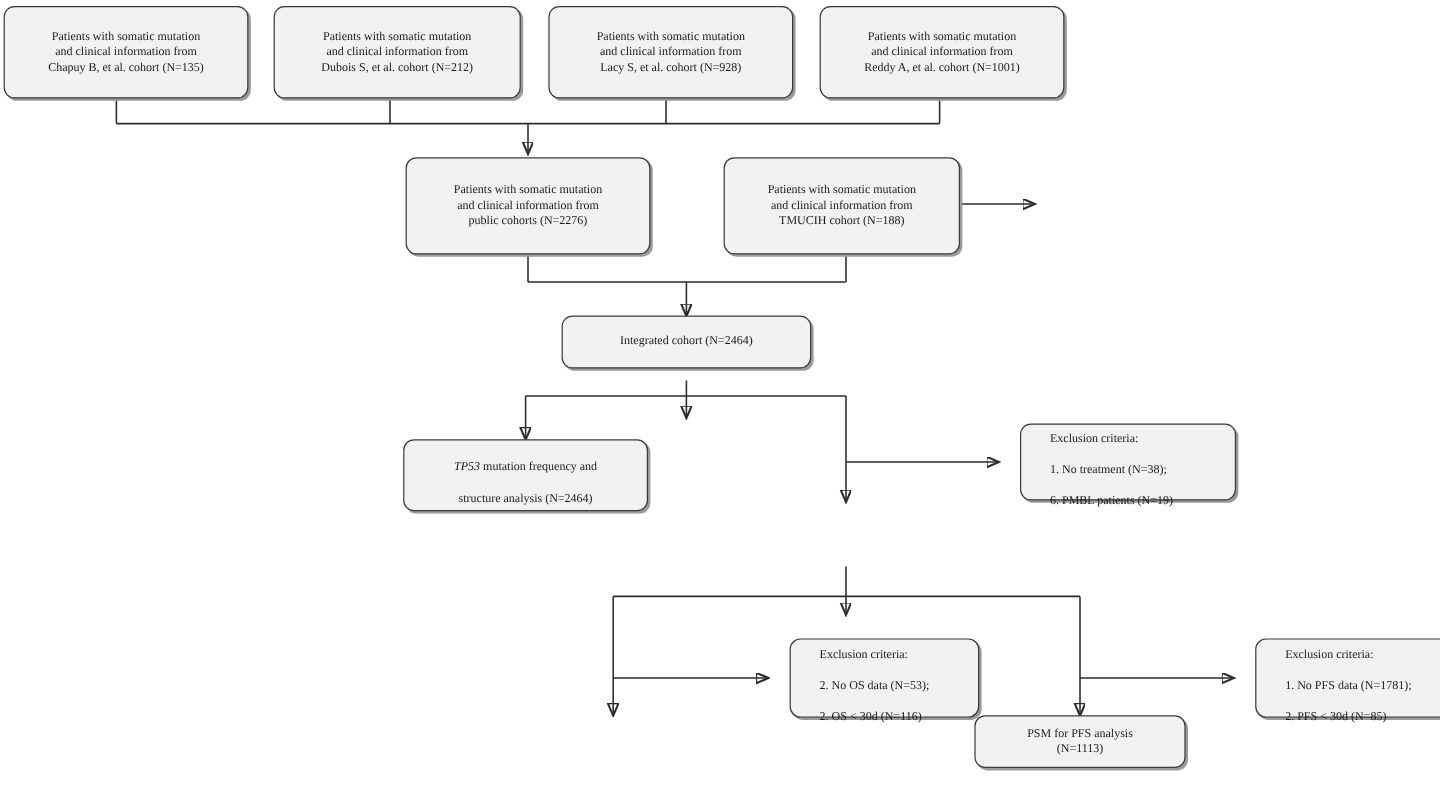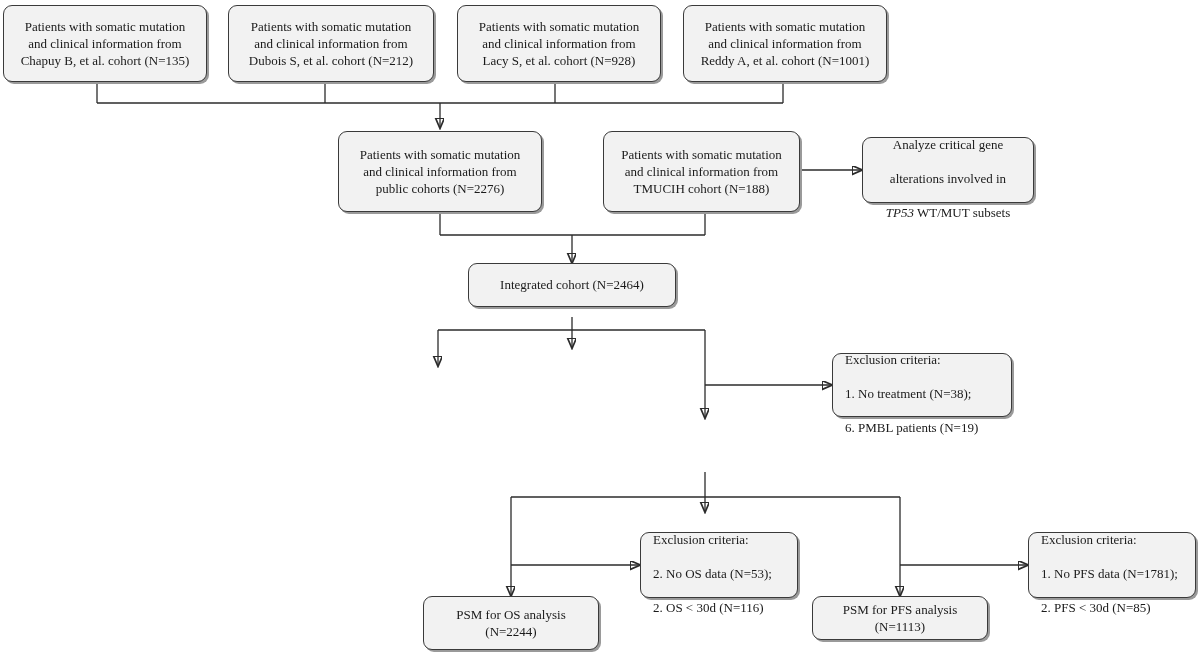--- a/index.html
+++ b/index.html
@@ -12,25 +12,25 @@
     box-sizing:border-box;
     background:#f2f2f2;
     border:1px solid #3a3a3a;
     border-radius:9px;
     box-shadow:2px 2px 0 0 #9a9a9a;
     display:flex;
     align-items:center;
     justify-content:center;
     text-align:center;
     line-height:1.32;
-    font-size:13px;
-    padding:4px 6px;
+    font-size:10px;
+    padding:4px 18px;
   }
   .node .txt{display:block;width:100%;white-space:pre-line;}
-  .node.left{justify-content:flex-start;text-align:left;}
+  .node.left{justify-content:flex-start;text-align:left;margin-left:18px;}
   .node.left .txt{padding-left:6px;}
   .node i{font-style:italic;}
 
   svg.links{position:absolute;left:0;top:0;width:1200px;height:655px;
             overflow:visible;pointer-events:none;}
   svg.links path,svg.links line{fill:none;stroke:#2b2b2b;stroke-width:1.3;}
 </style>
 </head>
 <body>
 
@@ -100,32 +100,31 @@
 and clinical information from
 public cohorts (N=2276)</span>
   </div>
 
   <div class="node" style="left:603px;top:131px;width:197px;height:81px;">
     <span class="txt">Patients with somatic mutation
 and clinical information from
 TMUCIH cohort (N=188)</span>
   </div>
 
-  <div class="node" style="left:862px;top:137px;width:172px;height:66px;">
-    <span class="txt">
-      <span>Analyze critical gene</span><br>
-      <span>alterations involved in</span><br>
-      <i>TP53</i><span> WT/MUT subsets</span>
-    </span>
-  </div>
 
   <div class="node" style="left:468px;top:263px;width:208px;height:44px;">
     <span class="txt">Integrated cohort (N=2464)</span>
   </div>
 
+  <div class="node" style="left:336px;top:366px;width:204px;height:60px;">
+    <span class="txt">
+      <i>TP53</i><span> mutation frequency and</span><br>
+      <span>structure analysis (N=2464)</span>
+    </span>
+  </div>
 
   <div class="node left" style="left:832px;top:353px;width:180px;height:64px;">
     <span class="txt">
       <span>Exclusion criteria:</span><br>
       <span>1. No treatment (N=38);</span><br>
       <span>6. PMBL patients (N=19)</span>
     </span>
   </div>
 
 
@@ -138,23 +137,19 @@
   </div>
 
   <div class="node left" style="left:1028px;top:532px;width:168px;height:66px;">
     <span class="txt">
       <span>Exclusion criteria:</span><br>
       <span>1. No PFS data (N=1781);</span><br>
       <span>2. PFS &lt; 30d (N=85)</span>
     </span>
   </div>
 
-  <div class="node" style="left:423px;top:596px;width:176px;height:54px;">
-    <span class="txt">PSM for  OS analysis
-(N=2244)</span>
-  </div>
 
   <div class="node" style="left:812px;top:596px;width:176px;height:44px;">
     <span class="txt">PSM for  PFS analysis
 (N=1113)</span>
   </div>
 
 </div>
 
 </body></html>

